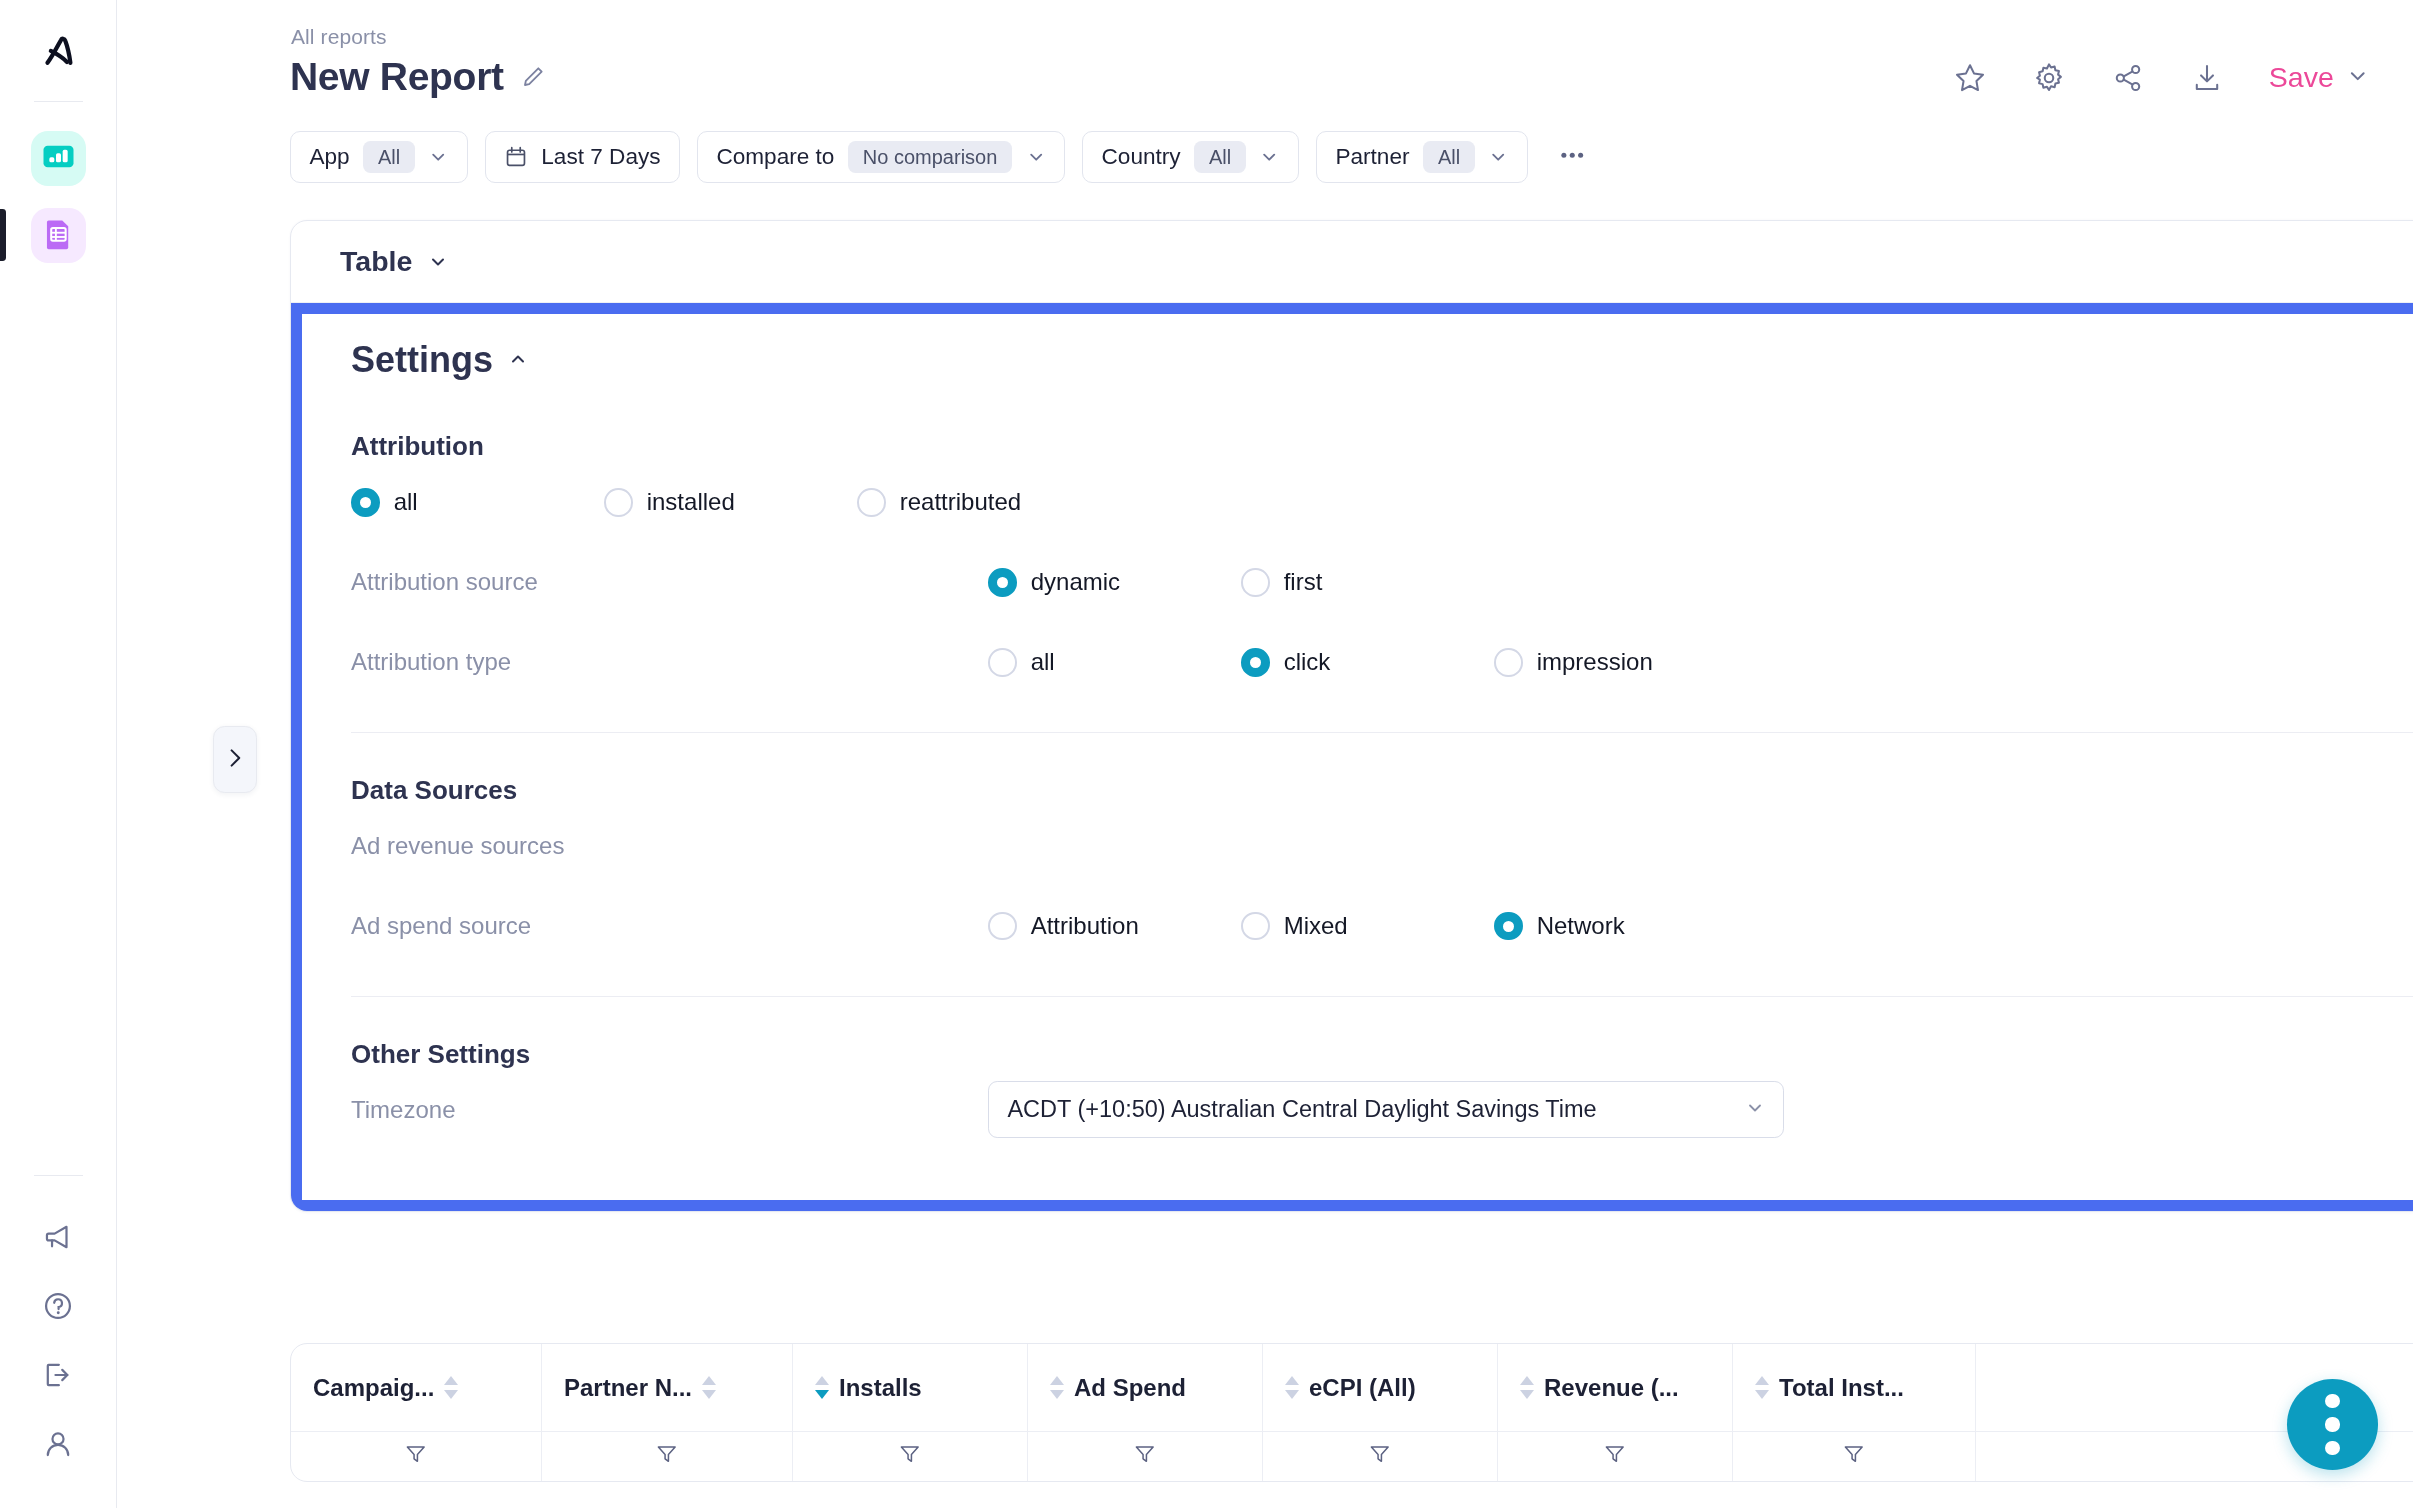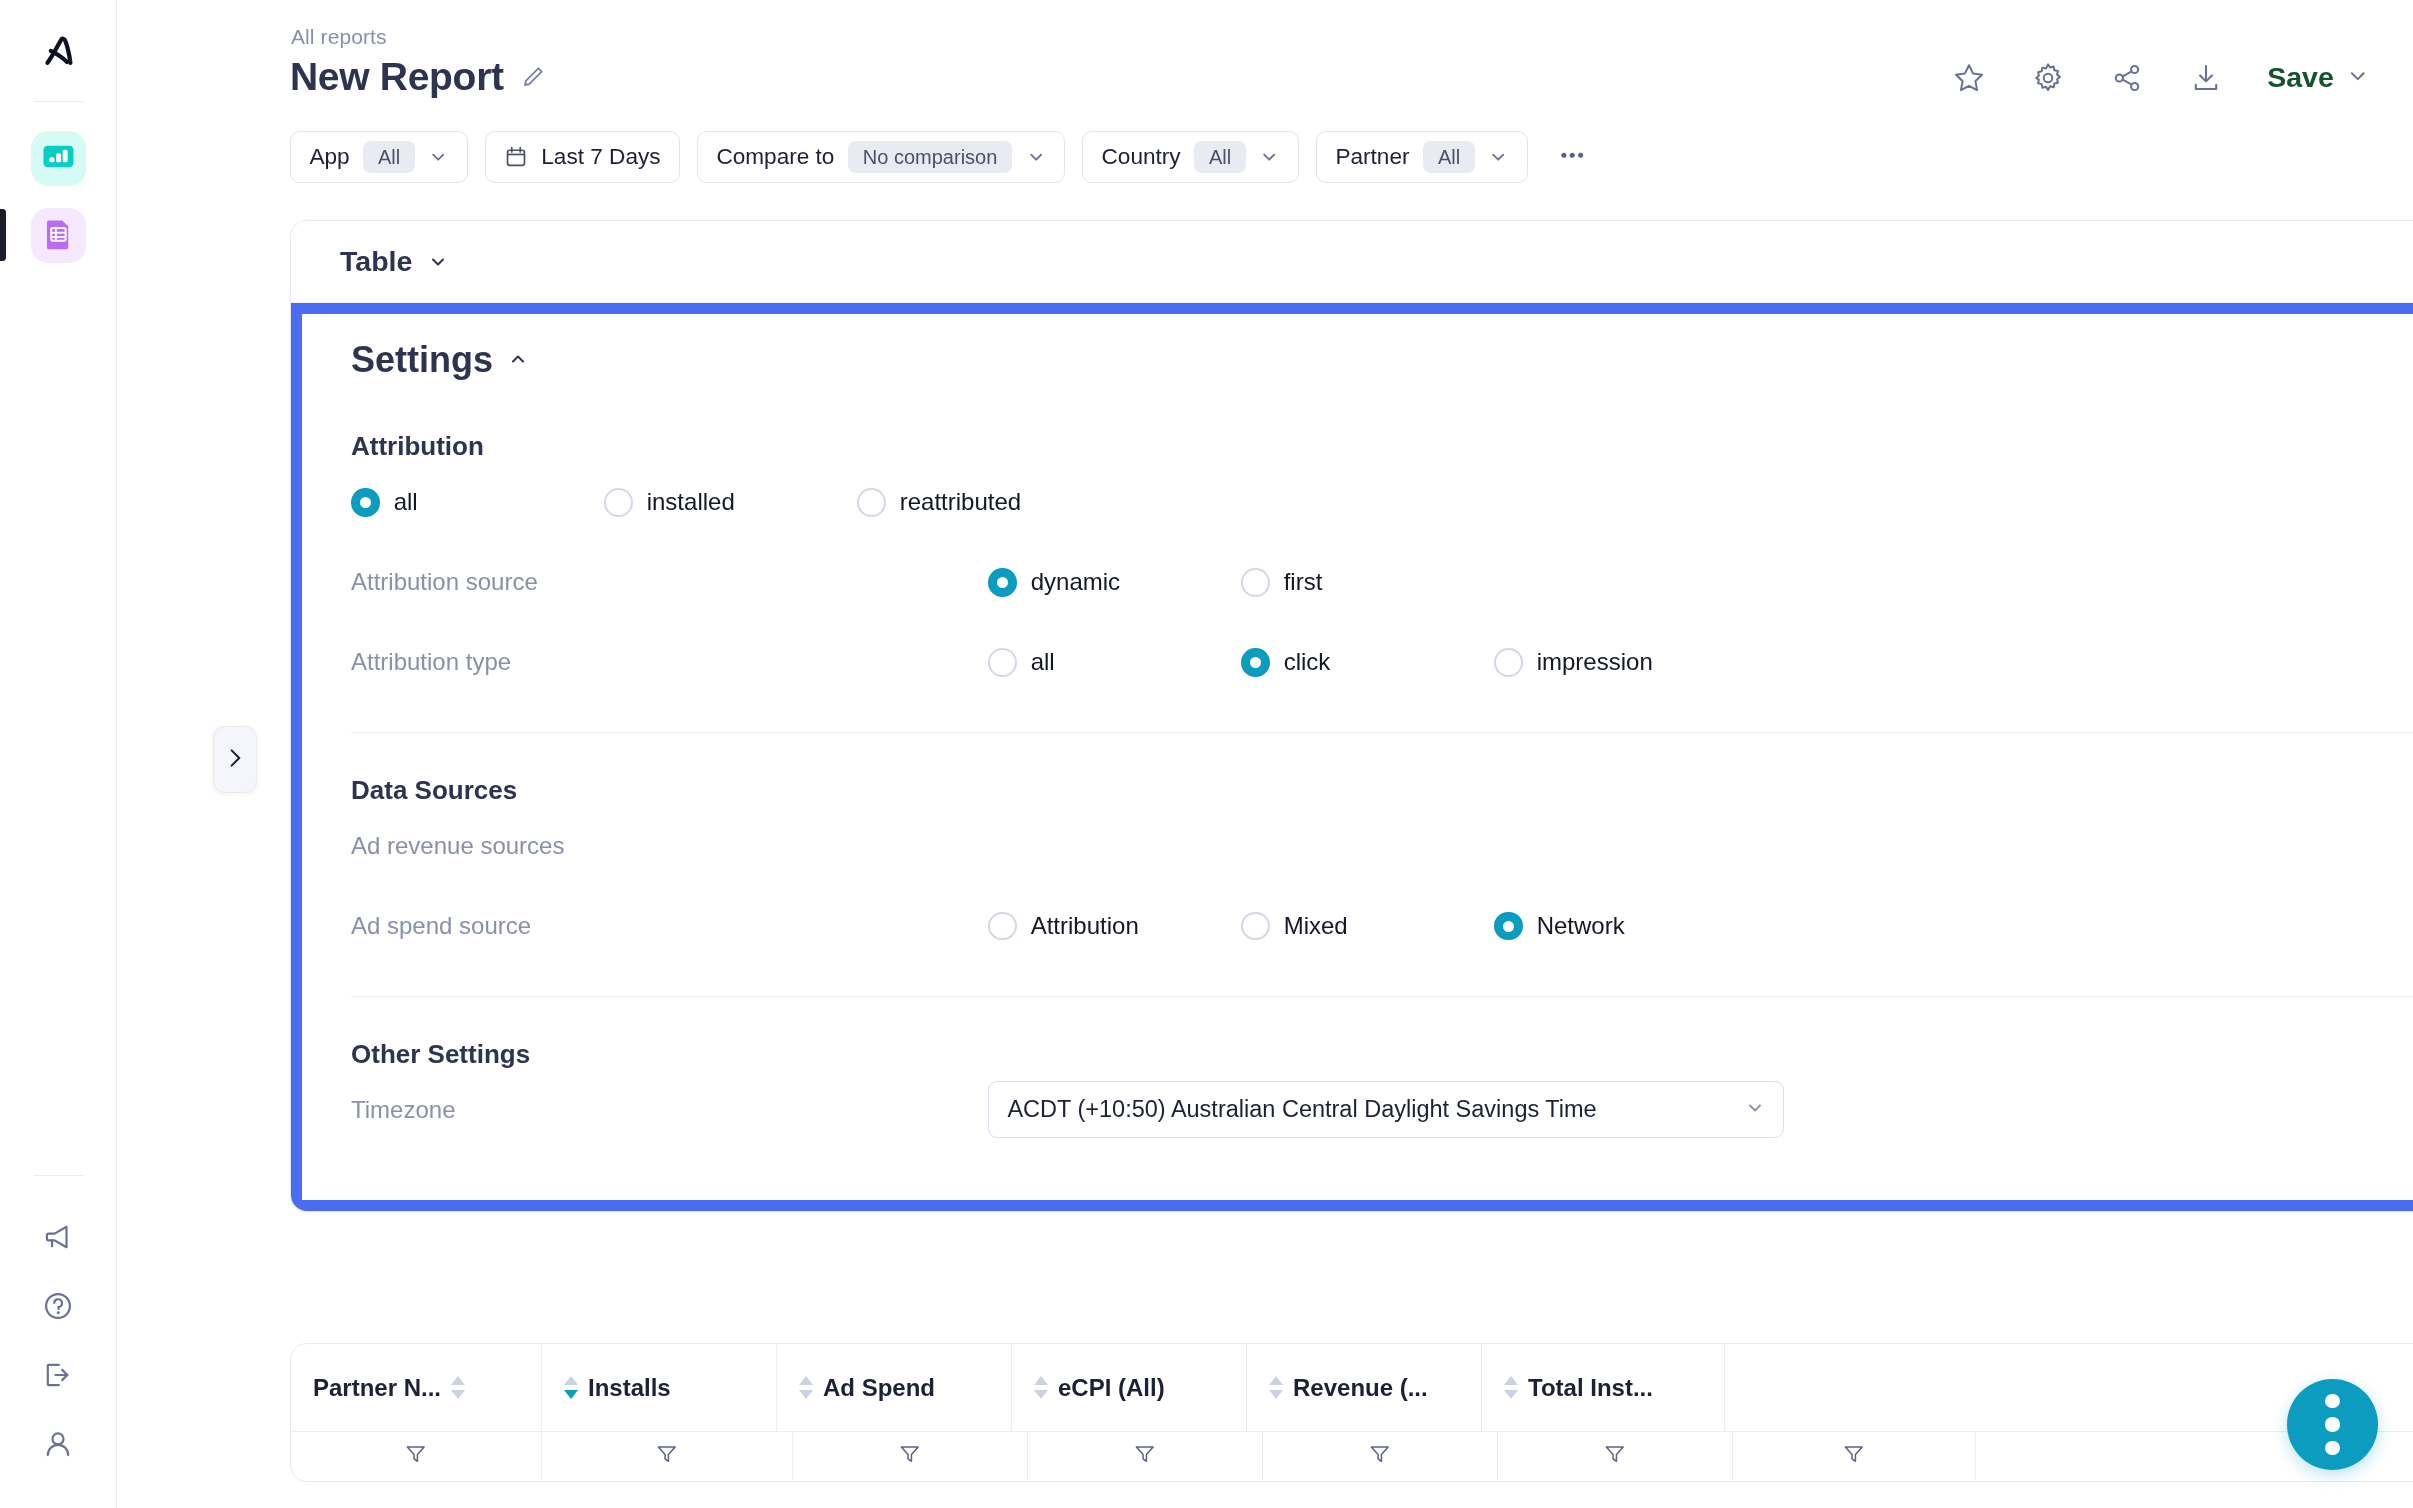--- a/index.html
+++ b/index.html
@@ -52,21 +52,21 @@
   .page-title { font-size: 39px; font-weight: bold; color: #2e3350; letter-spacing: -0.3px; }
   .edit-icon { width: 27px; height: 27px; display:flex; align-items:center; justify-content:center; }
 
   
   .topbar-actions {
     position: absolute; right: 44px; top: 60px;
     display: flex; align-items: center; gap: 44px;
   }
   .tb-icon { width: 35px; height: 35px; display:flex; align-items:center; justify-content:center; }
   .save-group { display: flex; align-items: center; gap: 11.7px; }
-  .save-label { font-size: 28.5px; font-weight: bold; color: #14532d; }
+  .save-label { font-size: 28.5px; font-weight: normal; color: #ec4899; }
 
   
   .filters {
     position: absolute; left: 173px; top: 131px;
     display: flex; align-items: center; gap: 17px;
   }
   .chip {
     height: 52px; border: 1.7px solid #e2e5ee; border-radius: 10px;
     background: #fff; display: flex; align-items: center; gap: 13.4px;
     padding: 0 18.4px;
@@ -498,20 +498,27 @@
             <div class="settings-pad-bottom"></div>
           </div>
 
         </div>
       </div>
     </div>
 
     <div class="table-card">
       <div class="thead">
 
+        <div class="th" style="width:251px">
+          <span class="th-text">Campaig...</span>
+          <span class="sorter">
+            <span class="tri-up"></span>
+              <span class="tri-down"></span>
+          </span>
+        </div>
 
         <div class="th" style="width:251px">
           <span class="th-text">Partner N...</span>
           <span class="sorter">
             <span class="tri-up"></span>
               <span class="tri-down"></span>
           </span>
         </div>
 
         <div class="th numeric" style="width:235px">

